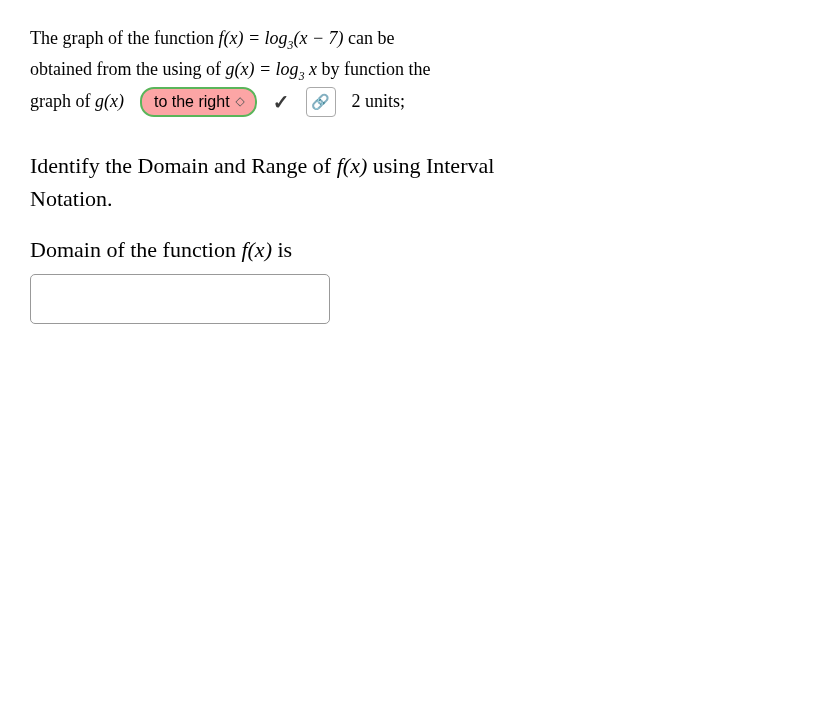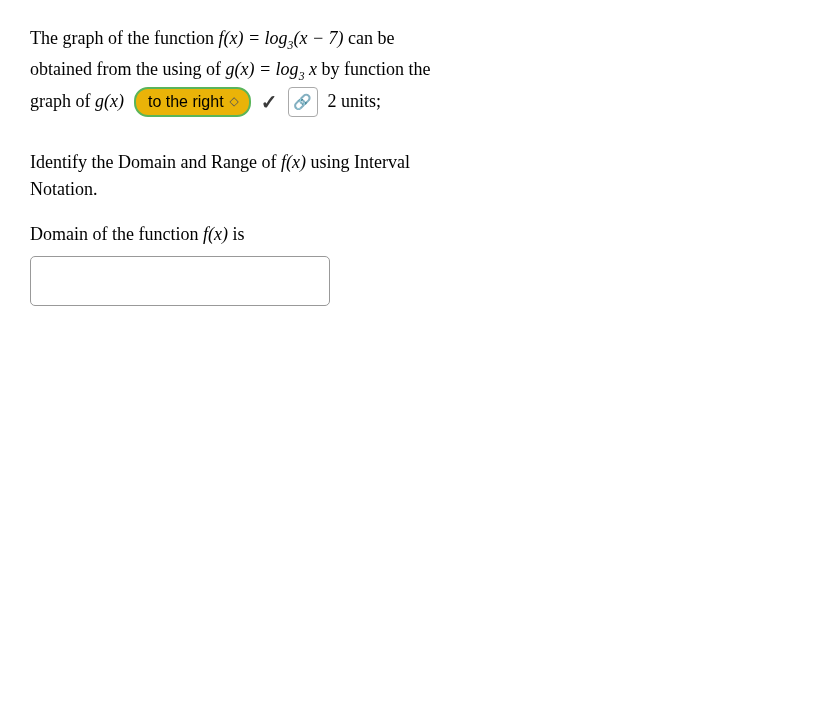--- a/index.html
+++ b/index.html
@@ -31,21 +31,21 @@
       margin-bottom: 24px;
       line-height: 1.65;
     }
 
     .dropdown-select {
       display: inline-flex;
       align-items: center;
       border: 2px solid #5ab55a;
       border-radius: 14px;
       padding: 2px 10px 2px 12px;
-      background: #eab308;
+      background: #fca5a5;
       font-size: 16px;
       font-family: Arial, sans-serif;
       color: #000;
       cursor: pointer;
       gap: 6px;
       height: 30px;
     }
 
     .dropdown-select .chevron-icon {
       color: #555;
@@ -80,21 +80,21 @@
       margin-bottom: 24px;
       margin-top: 12px;
     }
 
     .range-section {
       margin-bottom: 24px;
     }
 
     .label-text {
       font-family: 'Times New Roman', Times, serif;
-      font-size: 18px;
+      font-size: 22px;
       margin-bottom: 8px;
       line-height: 1.5;
     }
 
     .answer-input {
       display: block;
       width: 300px;
       height: 50px;
       border: 1.5px solid #999999;
       border-radius: 5px;
@@ -128,21 +128,21 @@
       </span>
       <span> can be</span>
     </div>
     <div>
       <span>obtained from the using of </span>
       <span class="math-inline">
         <i>g</i>(<i>x</i>) = log<sub>3</sub> <i>x</i>
       </span>
       <span> by function the</span>
     </div>
-    <div style="display:flex; align-items:center; gap:10px; flex-wrap:wrap;">
+    <div style="display:flex; align-items:center; gap:16px; flex-wrap:wrap;">
       <span>graph of <span class="math-inline"><i>g</i>(<i>x</i>)</span></span>
 
       <div class="dropdown-select">
         <span>to the right</span>
         <span class="chevron-icon">◇</span>
       </div>
 
       <span class="check-icon">✓</span>
 
       <button class="link-icon-btn" title="link">

